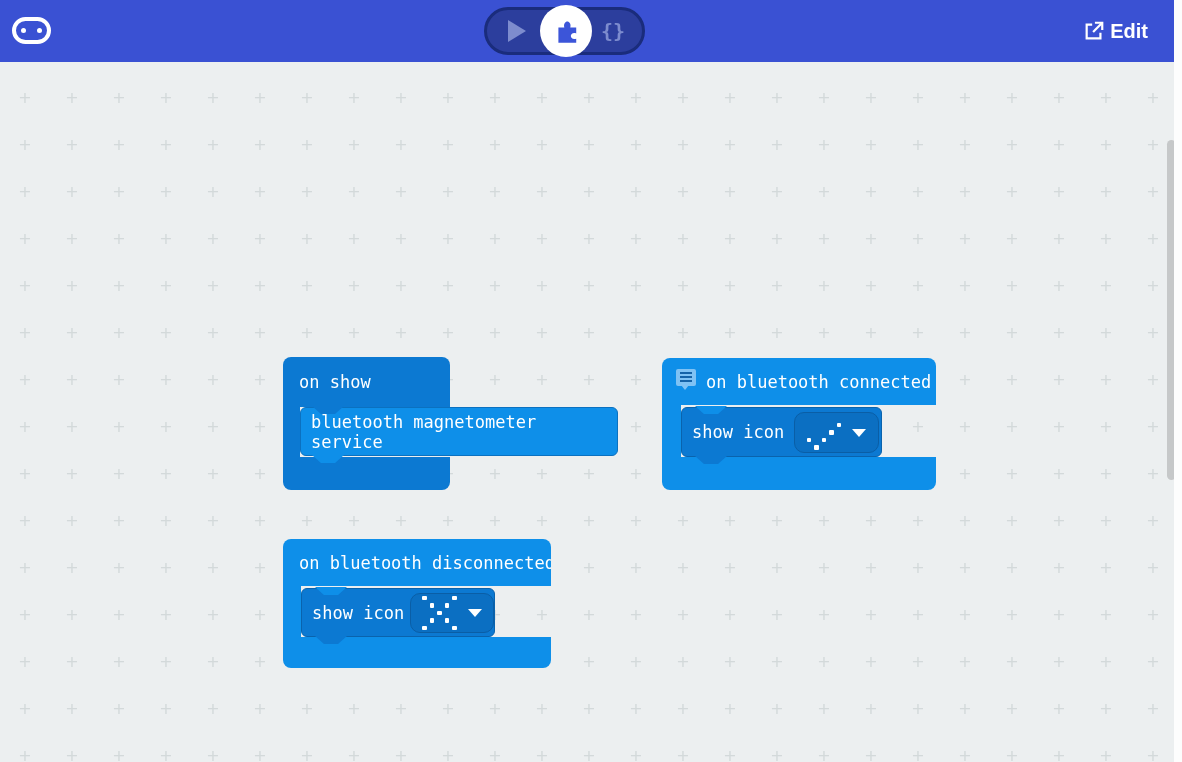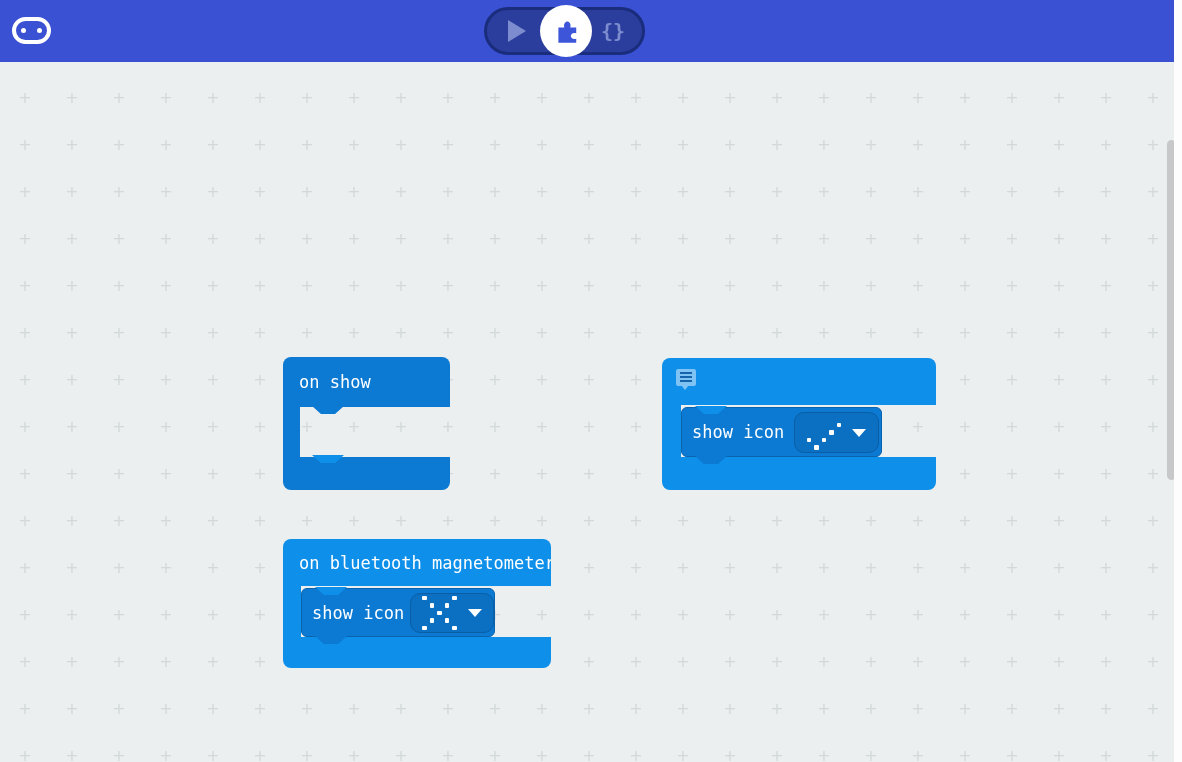--- a/index.html
+++ b/index.html
@@ -77,20 +77,28 @@
             <path d="M20,35 H42 C38,22 46,13 53,13 C60,13 68,22 64,35 H86 V57
                      C73,53 66,60 66,67 C66,74 73,81 86,77 V92 H20 Z" fill="var(--puzzle-blue)"></path>
           </svg>
         </div>
       </div>
       <div class="tbtn js">
         <span>{}</span>
       </div>
     </div>
 
+    <div class="edit">
+      <svg width="22" height="22" viewBox="0 0 24 24" fill="none" stroke="#fff" stroke-width="2.4">
+        <path d="M10 5 H4 V20 H19 V14"></path>
+        <path d="M13 3 H21 V11"></path>
+        <path d="M21 3 L11 13"></path>
+      </svg>
+      <span>Edit</span>
+    </div>
   </header>
 
   <div class="ws">
     <div id="grid">
         <span class="gmark" style="left: 17px; top: 28px;">+</span>
         <span class="gmark" style="left: 64px; top: 28px;">+</span>
         <span class="gmark" style="left: 111px; top: 28px;">+</span>
         <span class="gmark" style="left: 158px; top: 28px;">+</span>
         <span class="gmark" style="left: 205px; top: 28px;">+</span>
         <span class="gmark" style="left: 252px; top: 28px;">+</span>
@@ -462,31 +470,36 @@
         <span class="gmark" style="left: 1004px; top: 686px;">+</span>
         <span class="gmark" style="left: 1051px; top: 686px;">+</span>
         <span class="gmark" style="left: 1098px; top: 686px;">+</span>
         <span class="gmark" style="left: 1145px; top: 686px;">+</span>
       </div>
 
     <div class="stack" style="left:283px;top:295px;width:167px;height:133px;background:var(--basic);
                 clip-path:polygon(0 0,100% 0,100% 50px,17px 50px,17px 100px,100% 100px,100% 100%,0 100%);">
       <div class="blk-label" style="left:16px;top:0;height:50px">on show</div>
     </div>
+    <div class="inner" style="left:300px;top:345px;width:318px;height:49px;background:var(--bt);
+                border:1px solid var(--bt-border);padding-left:10px;">
+      <span>bluetooth magnetometer service</span>
+    </div>
     <div class="tab" style="left:312px;top:344px;background:var(--basic)"></div>
     <div class="tab" style="left:312px;top:393px;background:var(--bt)"></div>
 
     <div class="stack" style="left:662px;top:296px;width:274px;height:132px;background:var(--bt);
                 clip-path:polygon(0 0,100% 0,100% 47px,19px 47px,19px 99px,100% 99px,100% 100%,0 100%);">
       <div class="comment">
         <b style="top:3px"></b>
           <b style="top:7px"></b>
           <b style="top:11px"></b>
         <span class="tail"></span>
       </div>
+      <div class="blk-label" style="left:44px;top:0;height:47px">on bluetooth connected</div>
     </div>
     <div class="inner" style="left:681px;top:345px;width:201px;height:50px;background:var(--basic);
                 border:1px solid var(--basic-border);padding-left:10px;">
       <span>show icon</span>
       <div class="field" style="left:112px;top:4px;width:85px;height:41px;">
         <span class="led">
             <i></i>
             <i></i>
             <i></i>
             <i></i>
@@ -513,21 +526,21 @@
             <i></i>
           </span>
         <span class="caret"></span>
       </div>
     </div>
     <div class="tab" style="left:695px;top:344px;background:var(--bt)"></div>
     <div class="tab" style="left:695px;top:394px;background:var(--basic)"></div>
 
     <div class="stack" style="left:283px;top:477px;width:268px;height:129px;background:var(--bt);
                 clip-path:polygon(0 0,100% 0,100% 47px,18px 47px,18px 98px,100% 98px,100% 100%,0 100%);">
-      <div class="blk-label" style="left:16px;top:0;height:47px">on bluetooth magnetometer</div>
+      <div class="blk-label" style="left:16px;top:0;height:47px">on bluetooth disconnected</div>
     </div>
     <div class="inner" style="left:301px;top:526px;width:194px;height:49px;background:var(--basic);
                 border:1px solid var(--basic-border);padding-left:10px;">
       <span>show icon</span>
       <div class="field" style="left:108px;top:4px;width:84px;height:40px;">
         <span class="led">
             <i class="on"></i>
             <i></i>
             <i></i>
             <i></i>

